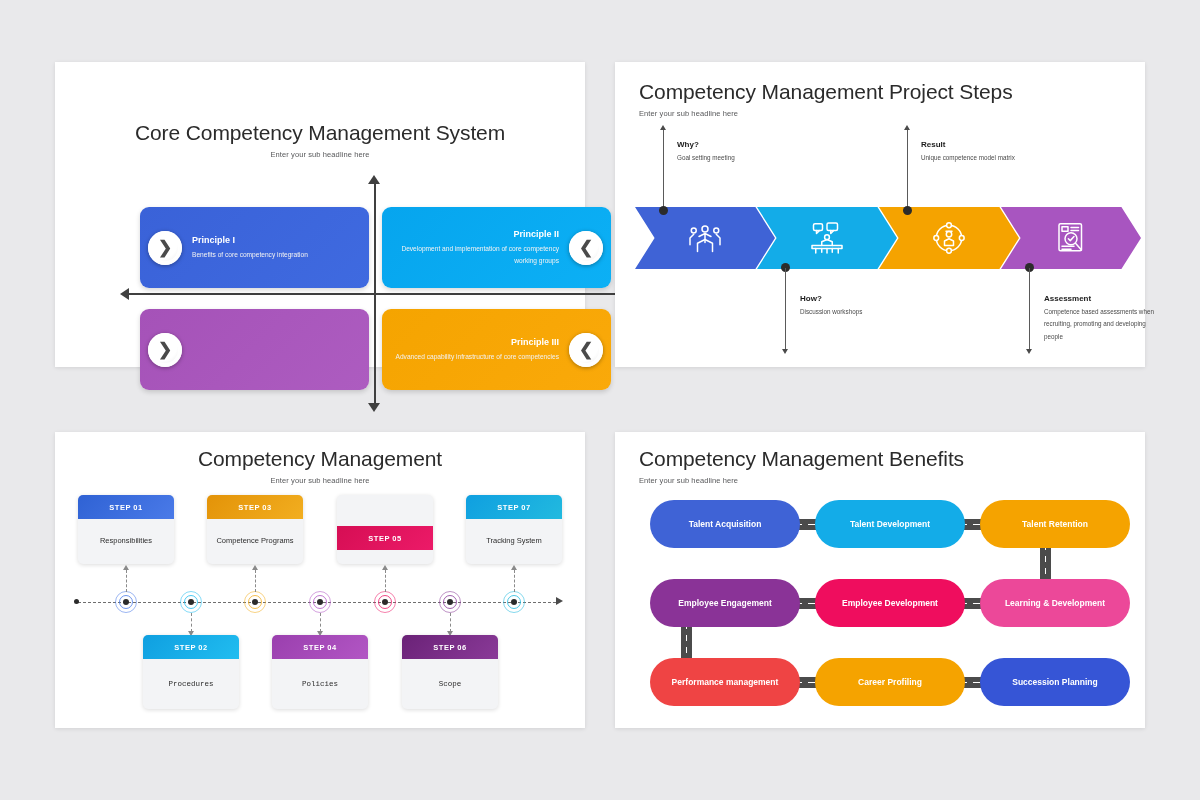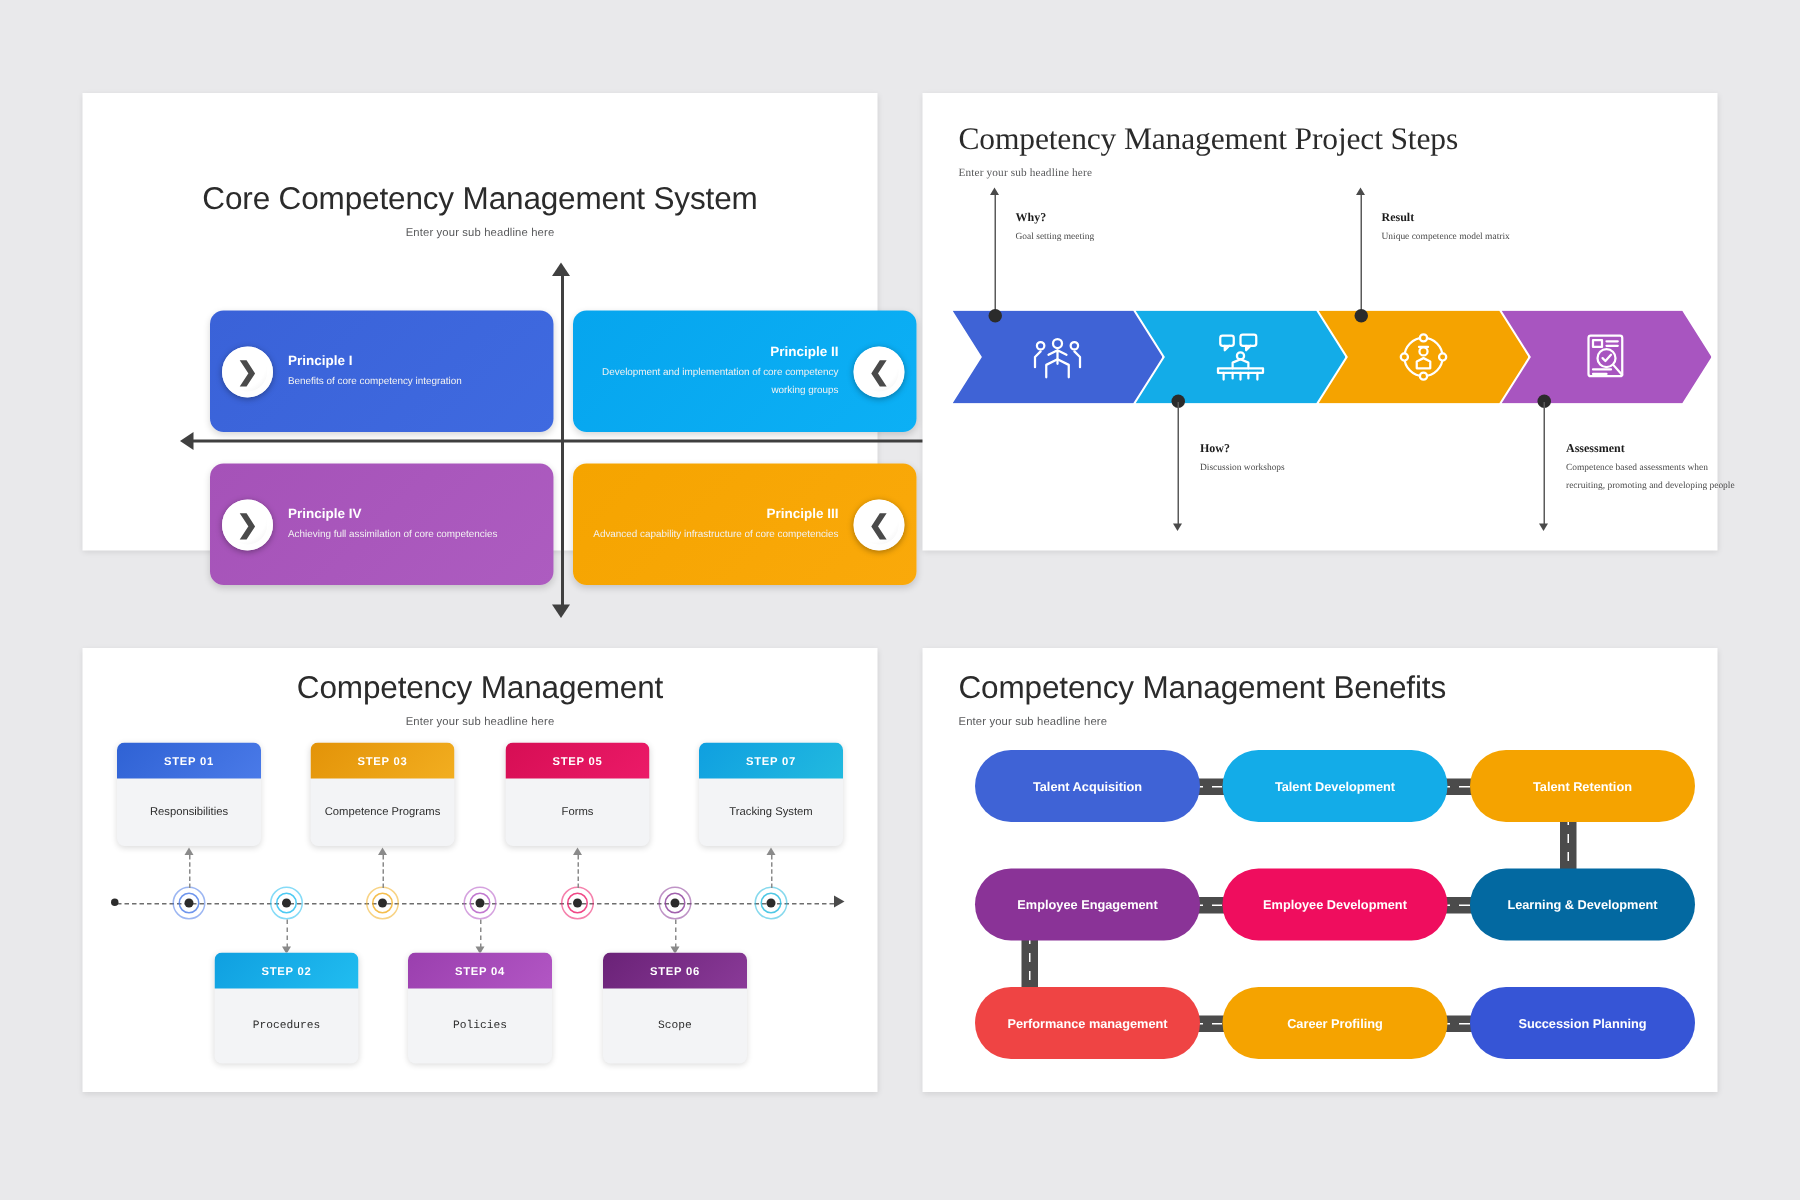--- a/index.html
+++ b/index.html
@@ -10,21 +10,21 @@
     overflow: hidden;
   }
   .canvas { position: relative; width: 1200px; height: 800px; }
 
   .slide {
     position: absolute;
     background: #ffffff;
     box-shadow: 0 1px 4px rgba(0,0,0,0.10);
   }
   #slide-tl { left: 55px;  top: 62px;  width: 530px; height: 305px; }
-  #slide-tr { left: 615px; top: 62px;  width: 530px; height: 305px; font-family: Liberation Serif, serif; }
+  #slide-tr { left: 615px; top: 62px;  width: 530px; height: 305px; }
   #slide-bl { left: 55px;  top: 432px; width: 530px; height: 296px; }
   #slide-br { left: 615px; top: 432px; width: 530px; height: 296px; }
 
   
   .hd-center { text-align: center; }
   .hd-left   { text-align: left; }
   .title {
     font-size: 21px; color: #2b2b2b; font-weight: 400;
     letter-spacing: -0.1px; white-space: nowrap;
   }
@@ -175,24 +175,20 @@
       <div class="pbody r">
         <div class="pname">Principle III</div>
         <div class="pdesc">Advanced capability infrastructure of core competencies</div>
       </div>
     </div>
 
     <div class="pcard p4 left-icon">
       <div class="chev-btn">
           <span class="gl">❯</span>
         </div>
-      <div class="pbody">
-        <div class="pname">Principle IV</div>
-        <div class="pdesc">Achieving full assimilation of core competencies</div>
-      </div>
     </div>
   </div>
 
   <div class="slide" id="slide-tr">
     <div class="hdr-tr hd-left">
       <div class="title">Competency Management Project Steps</div>
       <div class="subtitle">Enter your sub headline here</div>
     </div>
 
     <div class="chevwrap">
@@ -283,21 +279,21 @@
 
     <div class="stepcard up" style="left:23px; top:63px;">
       <div class="stephead" style="background:linear-gradient(135deg,#2f62d4,#4a7ae8);">STEP 01</div>
       <div class="stepbody">Responsibilities</div>
     </div>
     <div class="stepcard up" style="left:152px; top:63px;">
       <div class="stephead" style="background:linear-gradient(135deg,#e39308,#f2ae20);">STEP 03</div>
       <div class="stepbody">Competence Programs</div>
     </div>
     <div class="stepcard up" style="left:282px; top:63px;">
-      <div class="stephead" style="background:linear-gradient(135deg,#d60e54,#ec1a68);">STEP 05</div>
+      <div class="stephead" style="background:linear-gradient(135deg,#d60e54,#ec1a68);margin-top:31px;">STEP 05</div>
       <div class="stepbody">Forms</div>
     </div>
     <div class="stepcard up" style="left:411px; top:63px;">
       <div class="stephead" style="background:linear-gradient(135deg,#0f9fe0,#22badf);">STEP 07</div>
       <div class="stepbody">Tracking System</div>
     </div>
 
     <div class="tl-line" style="left:23px; top:170px; width:478px;"></div>
     <div class="tl-dot-start" style="left:19px; top:167px;"></div>
     <div class="tl-arrow" style="left:501px; top:165px;"></div>
@@ -392,21 +388,21 @@
     <div class="pill" style="left:365px; top:68px;  width:150px; background:#f5a300;">
         <span>Talent Retention</span>
       </div>
 
     <div class="pill" style="left:35px;  top:147px; width:150px; background:#8a3397;">
         <span>Employee Engagement</span>
       </div>
     <div class="pill" style="left:200px; top:147px; width:150px; background:#ef0d5e;">
         <span>Employee Development</span>
       </div>
-    <div class="pill" style="left:365px; top:147px; width:150px; background:#0369a1;">
+    <div class="pill" style="left:365px; top:147px; width:150px; background:#ec4899;">
         <span>Learning &amp; Development</span>
       </div>
 
     <div class="pill" style="left:35px;  top:226px; width:150px; background:#ef4444;">
         <span>Performance management</span>
       </div>
     <div class="pill" style="left:200px; top:226px; width:150px; background:#f5a300;">
         <span>Career Profiling</span>
       </div>
     <div class="pill" style="left:365px; top:226px; width:150px; background:#3655d6;">

